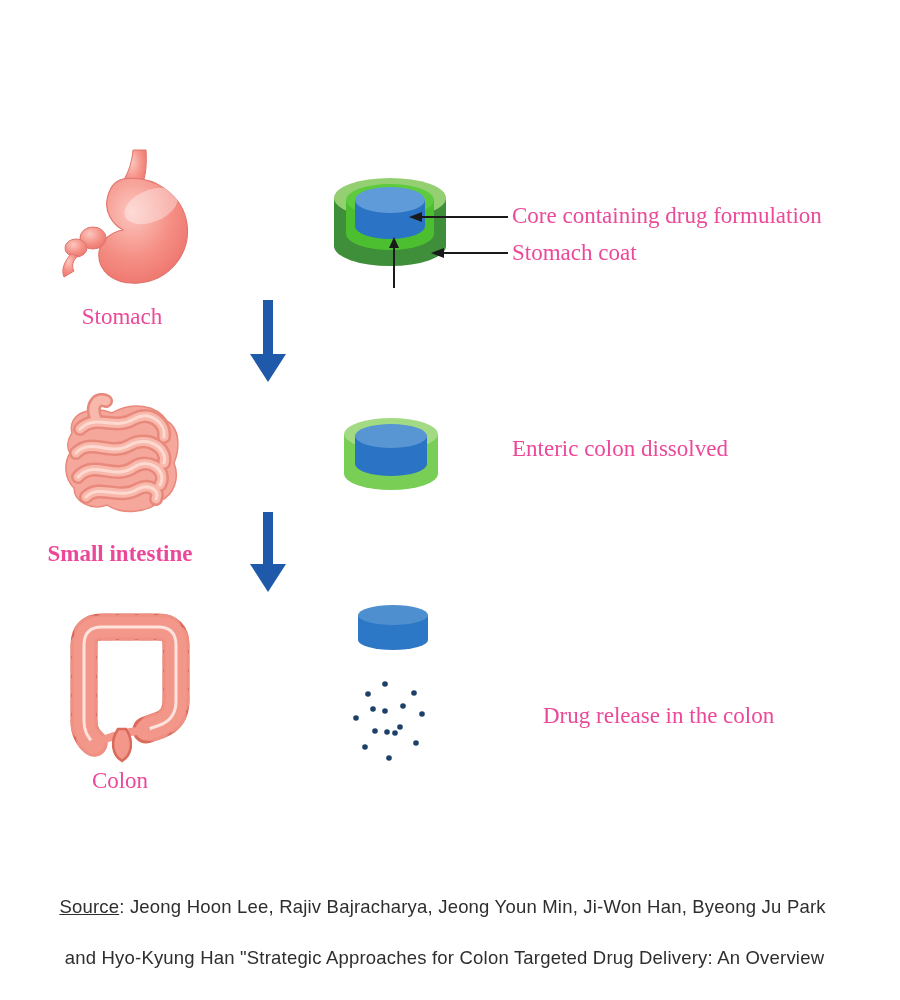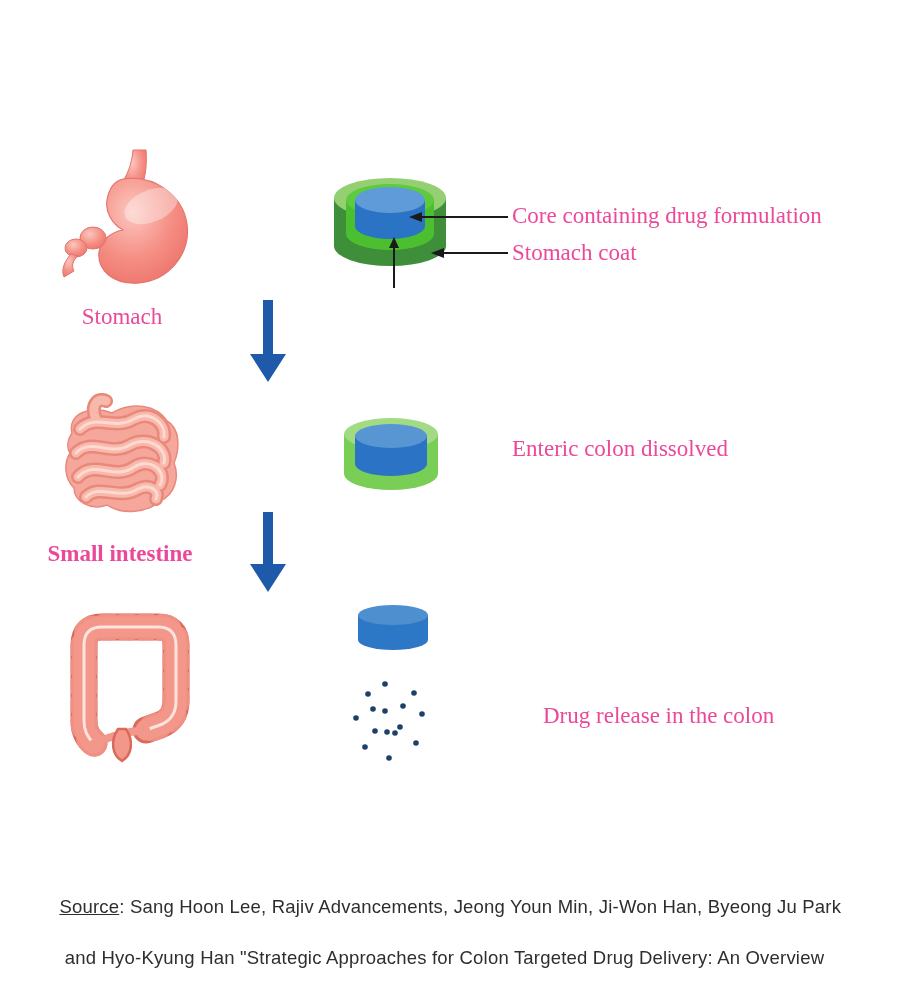--- a/index.html
+++ b/index.html
@@ -111,20 +111,21 @@
     <g fill="none" stroke-linecap="round" stroke-linejoin="round">
       <path d="M46,140 Q36,132 36,118 L36,42 Q36,24 54,24 L110,24 Q128,24 128,42 L128,98 Q128,116 112,122 L98,127" stroke="#d96a5c" stroke-width="27"></path>
       <path d="M46,140 Q36,132 36,118 L36,42 Q36,24 54,24 L110,24 Q128,24 128,42 L128,98 Q128,116 112,122 L98,127" stroke="#f2978a" stroke-width="21"></path>
       <path d="M46,140 Q36,132 36,118 L36,42 Q36,24 54,24 L110,24 Q128,24 128,42 L128,98 Q128,116 112,122 L98,127" stroke="#f2978a" stroke-width="27" stroke-dasharray="6 13" opacity="0.85"></path>
       <path d="M46,140 Q36,132 36,118 L36,42 Q36,24 54,24 L110,24 Q128,24 128,42 L128,98 Q128,116 112,122 L98,127" stroke="#fde3dc" stroke-width="3"></path>
       <line x1="46" y1="140" x2="66" y2="133" stroke="#f2978a" stroke-width="8"></line>
       <line x1="98" y1="127" x2="82" y2="129" stroke="#f2978a" stroke-width="8"></line>
     </g>
     <path d="M70,126 C62,138 64,152 74,158 C84,152 86,138 78,126 Z" fill="#f2978a" stroke="#d96a5c" stroke-width="2.5"></path>
   </svg>
+  <div class="abs label-serif organ-label" style="left:30px;top:768px;width:180px;">Colon</div>
 
   <svg class="abs" style="left:357px;top:604px;" width="72" height="48" viewBox="0 0 72 48">
     <path d="M1,11 V36 A35,10 0 0 0 71,36 V11 Z" fill="#2d77c7"></path>
     <ellipse cx="36" cy="11" rx="35" ry="10" fill="#4e8fd0"></ellipse>
   </svg>
 
   <svg class="abs" style="left:340px;top:670px;" width="120" height="110" viewBox="0 0 120 110">
     <g fill="#1d4069">
       <circle cx="45" cy="14" r="2.8"></circle>
         <circle cx="28" cy="24" r="2.8"></circle>
@@ -139,18 +140,18 @@
         <circle cx="47" cy="62" r="2.8"></circle>
         <circle cx="55" cy="63" r="2.8"></circle>
       <circle cx="25" cy="77" r="2.8"></circle>
         <circle cx="76" cy="73" r="2.8"></circle>
         <circle cx="49" cy="88" r="2.8"></circle>
     </g>
   </svg>
   <div class="abs label-serif caption" style="left:512px;top:703px;margin-left:31px;">Drug release in the colon</div>
 
   <div class="abs citation" style="left:38px;top:868px;width:845px;">
-    <span class="und">Source</span><span>: Sang Hoon Lee, Rajiv Advancements, Jeong Youn Min, Ji-Won Han, Byeong Ju Park</span><br>
+    <span class="und">Source</span><span>: Jeong Hoon Lee, Rajiv Bajracharya, Jeong Youn Min, Ji-Won Han, Byeong Ju Park</span><br>
     <span> and Hyo-Kyung Han "Strategic Approaches for Colon Targeted Drug Delivery: An Overview</span><br>
     <span>of Recent Advancements", Pharmaceutics 2020, 12(1), 68.</span>
   </div>
 
 </div>
 
 </body></html>

